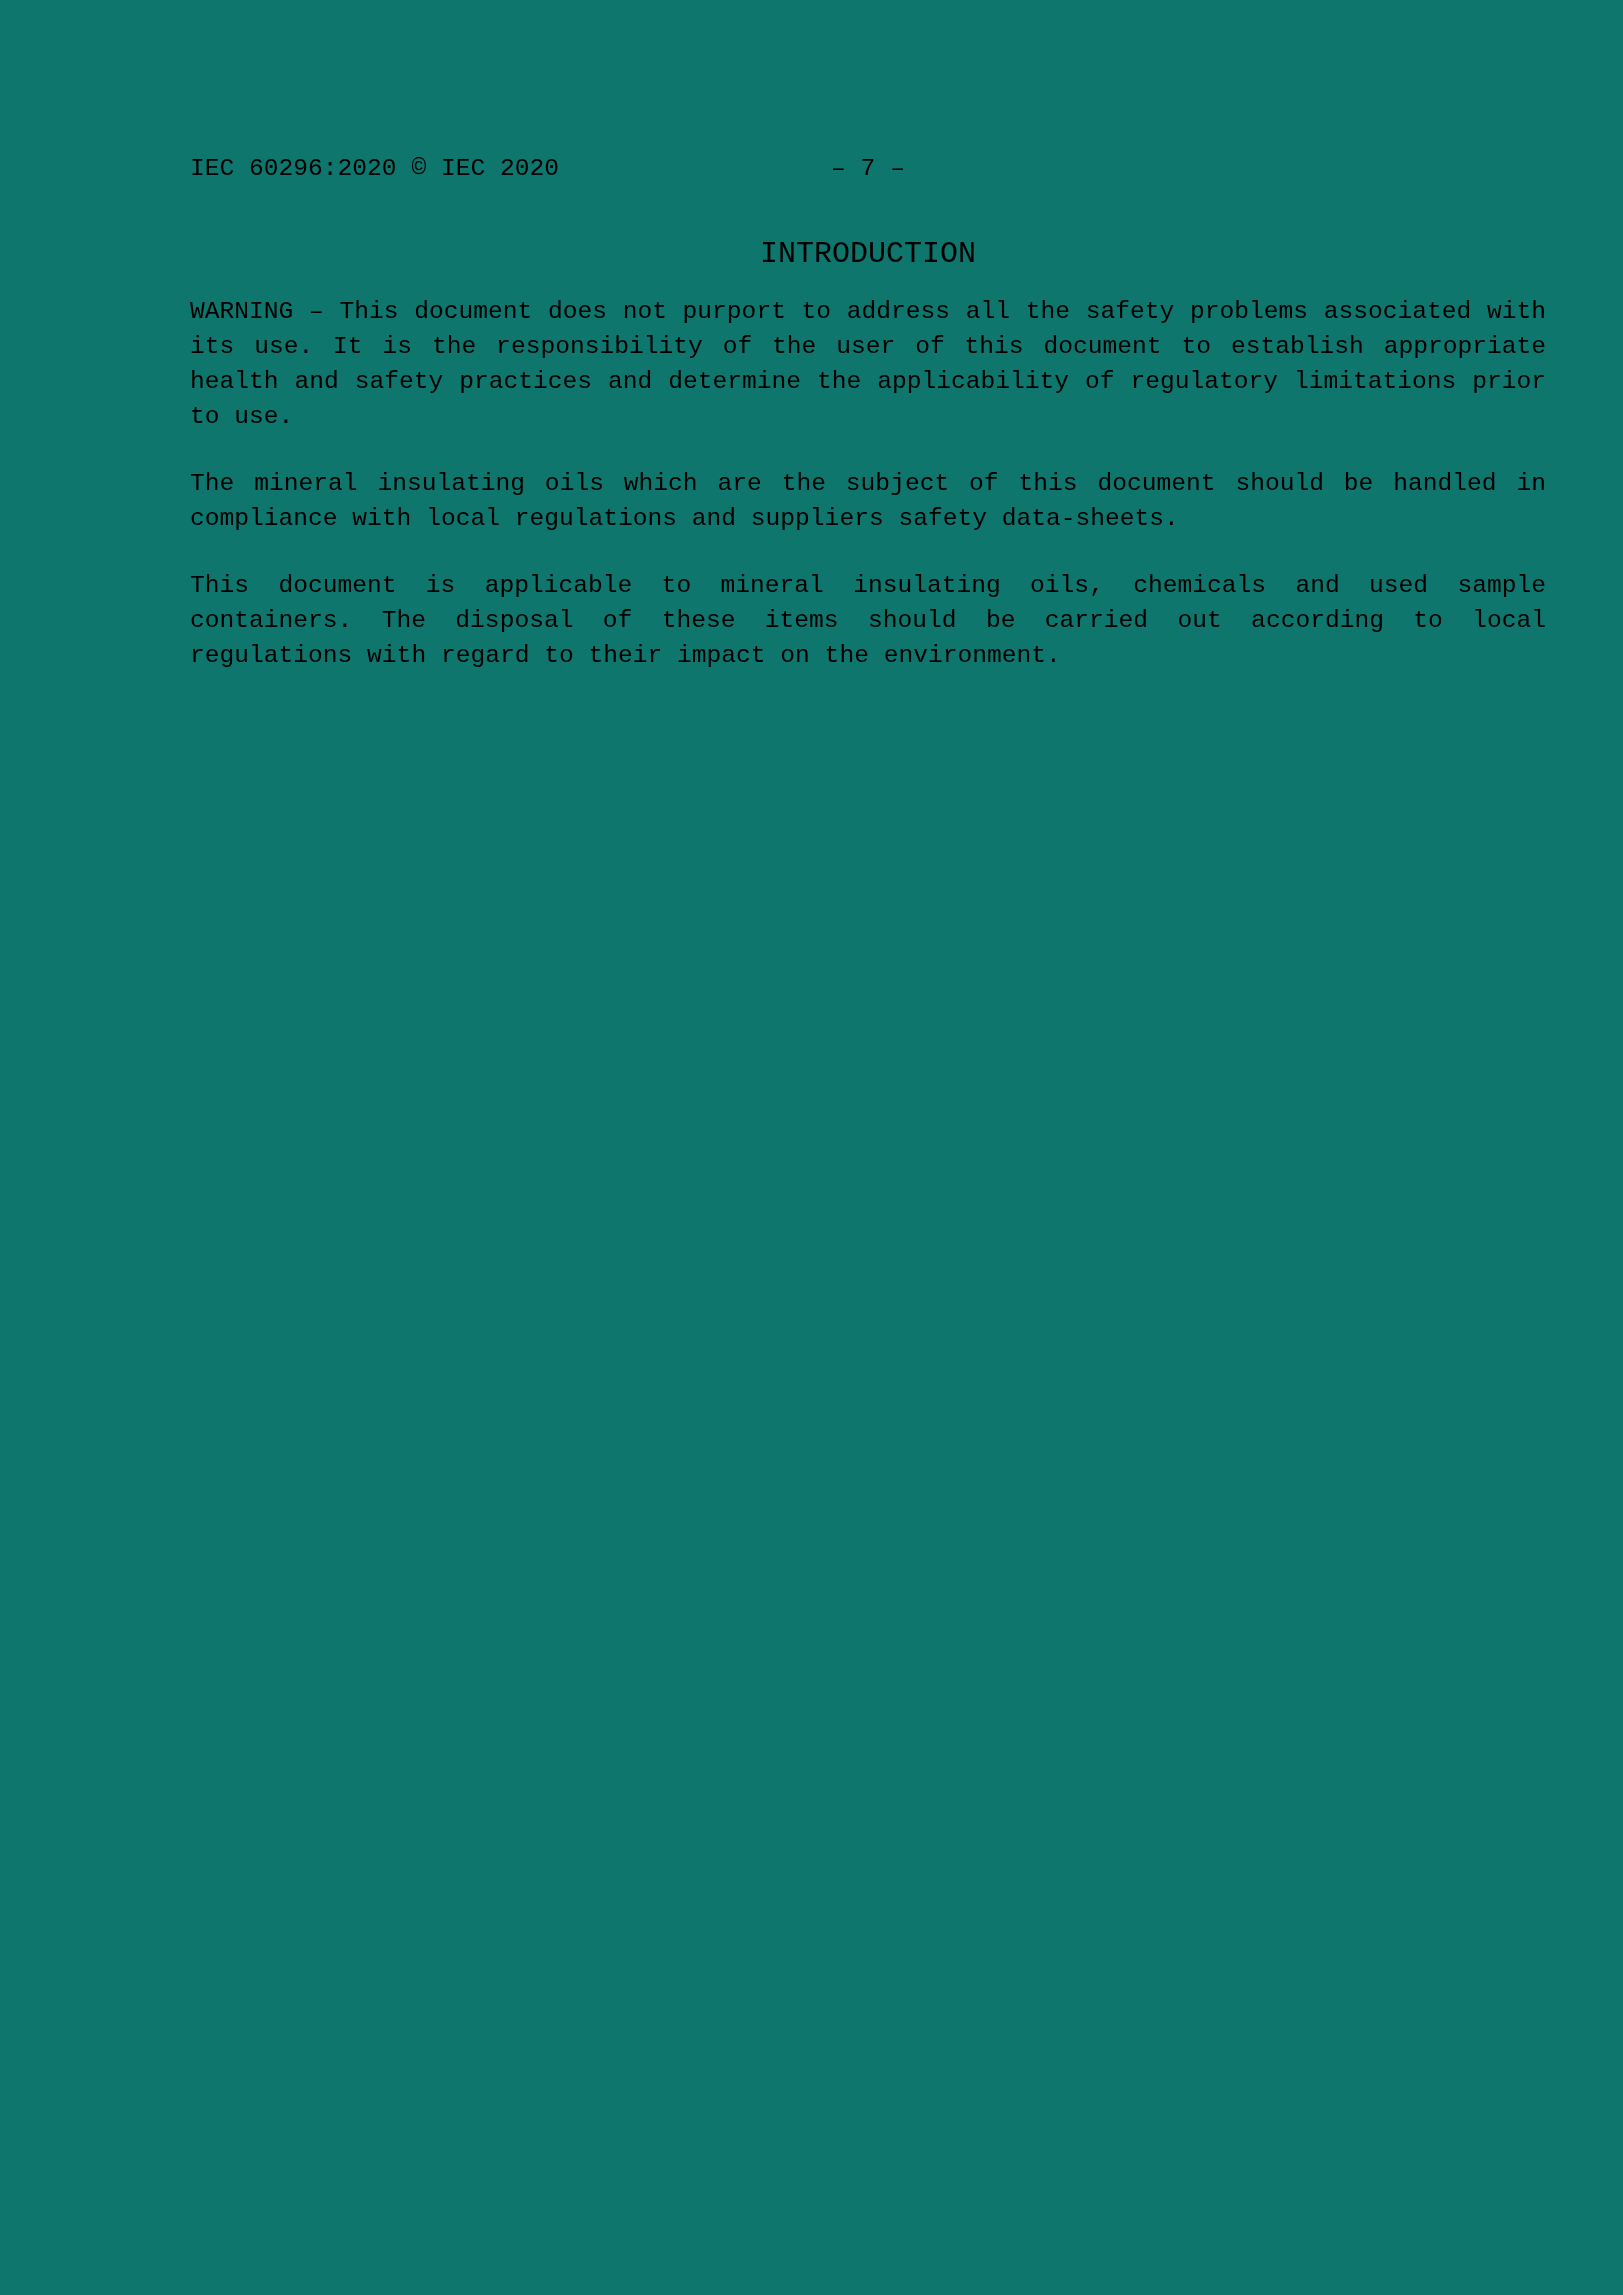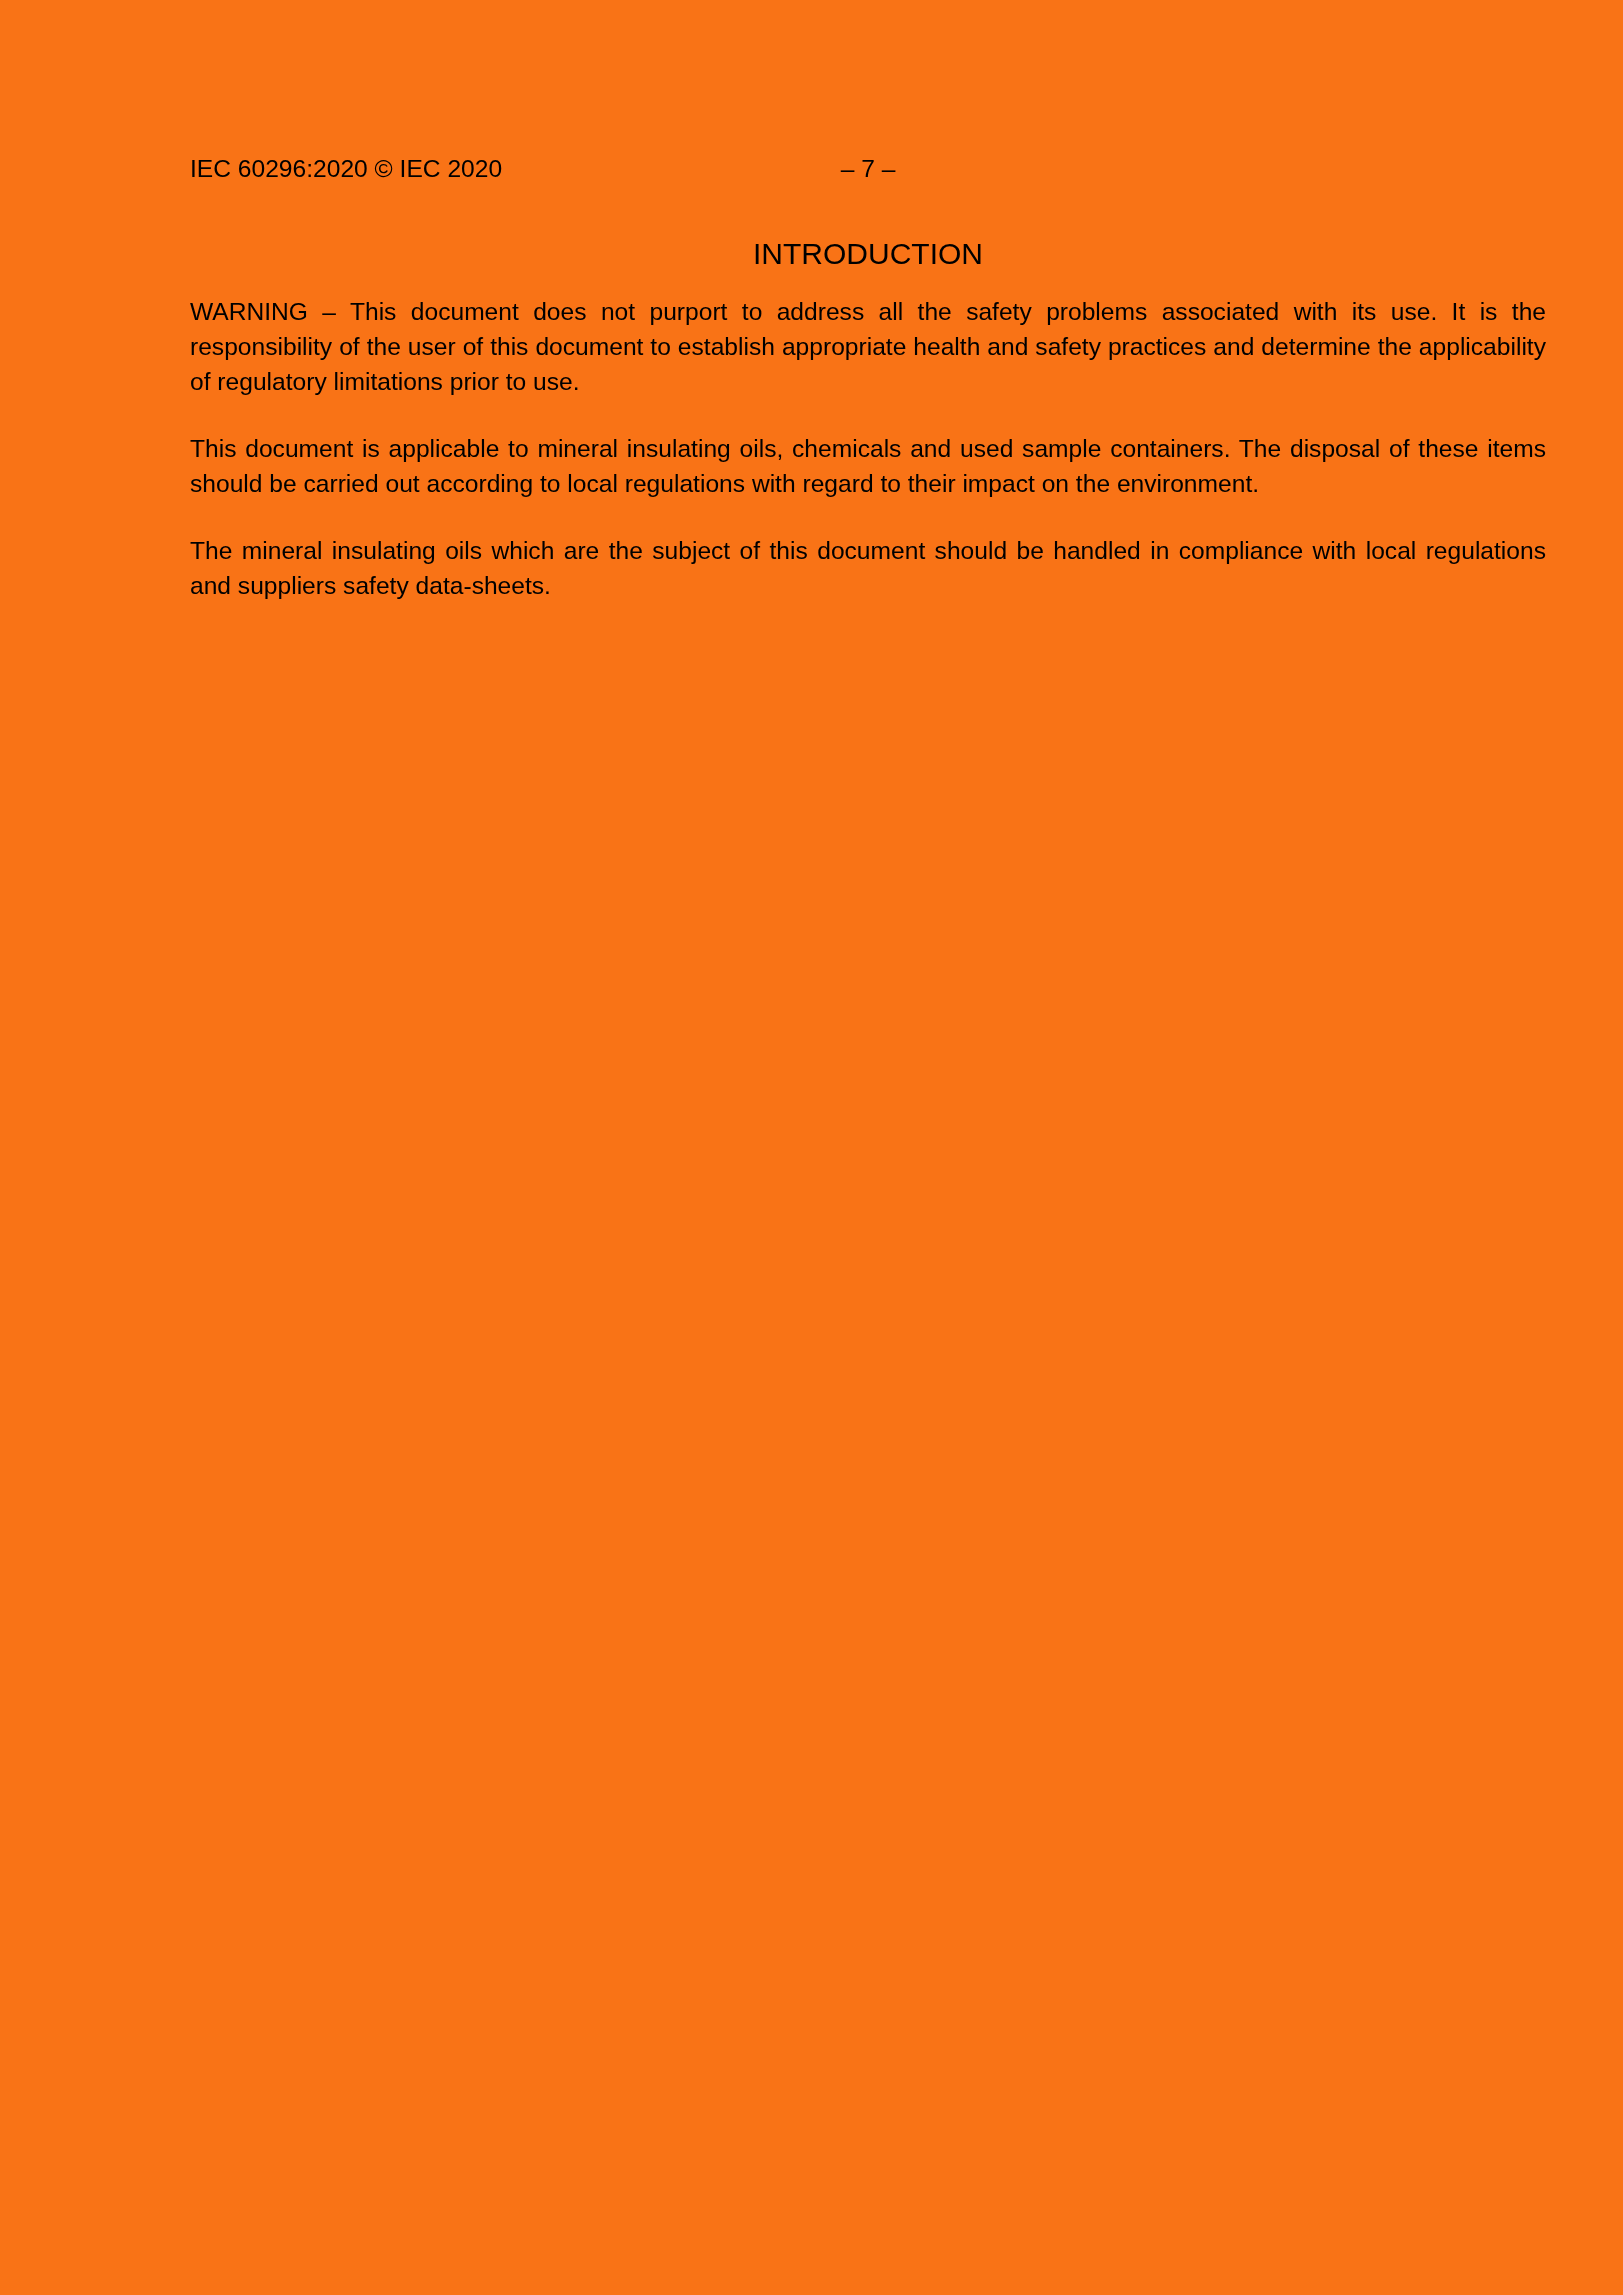--- a/index.html
+++ b/index.html
@@ -3,23 +3,23 @@
 <meta charset="utf-8">
 <style>
   html, body {
     margin: 0;
     padding: 0;
     background: #ffffff;
   }
   .page {
     width: 1623px;
     height: 2295px;
-    background: #f97316;
+    background: #0f766e;
     color: #000000;
-    font-family: Liberation Sans, sans-serif;
+    font-family: Liberation Mono, monospace;
     box-sizing: border-box;
     padding: 155px 77px 0 190px;
     position: relative;
     overflow: hidden;
   }
   .header {
     position: relative;
     font-size: 24.6px;
     line-height: 28.5px;
     white-space: nowrap;
@@ -57,18 +57,18 @@
 
   <div class="header">
     <span class="doc-ref">IEC 60296:2020 © IEC 2020</span>
     <span class="page-num">– 7 –</span>
   </div>
 
   <h1 class="title">INTRODUCTION</h1>
 
   <div class="content">
     <p>WARNING – This document does not purport to address all the safety problems associated with its use. It is the responsibility of the user of this document to establish appropriate health and safety practices and determine the applicability of regulatory limitations prior to use.</p>
+    <p>The mineral insulating oils which are the subject of this document should be handled in compliance with local regulations and suppliers safety data-sheets.</p>
     <p>This document is applicable to mineral insulating oils, chemicals and used sample containers. The disposal of these items should be carried out according to local regulations with regard to their impact on the environment.</p>
-    <p>The mineral insulating oils which are the subject of this document should be handled in compliance with local regulations and suppliers safety data-sheets.</p>
   </div>
 
 </div>
 
 
 </body></html>

